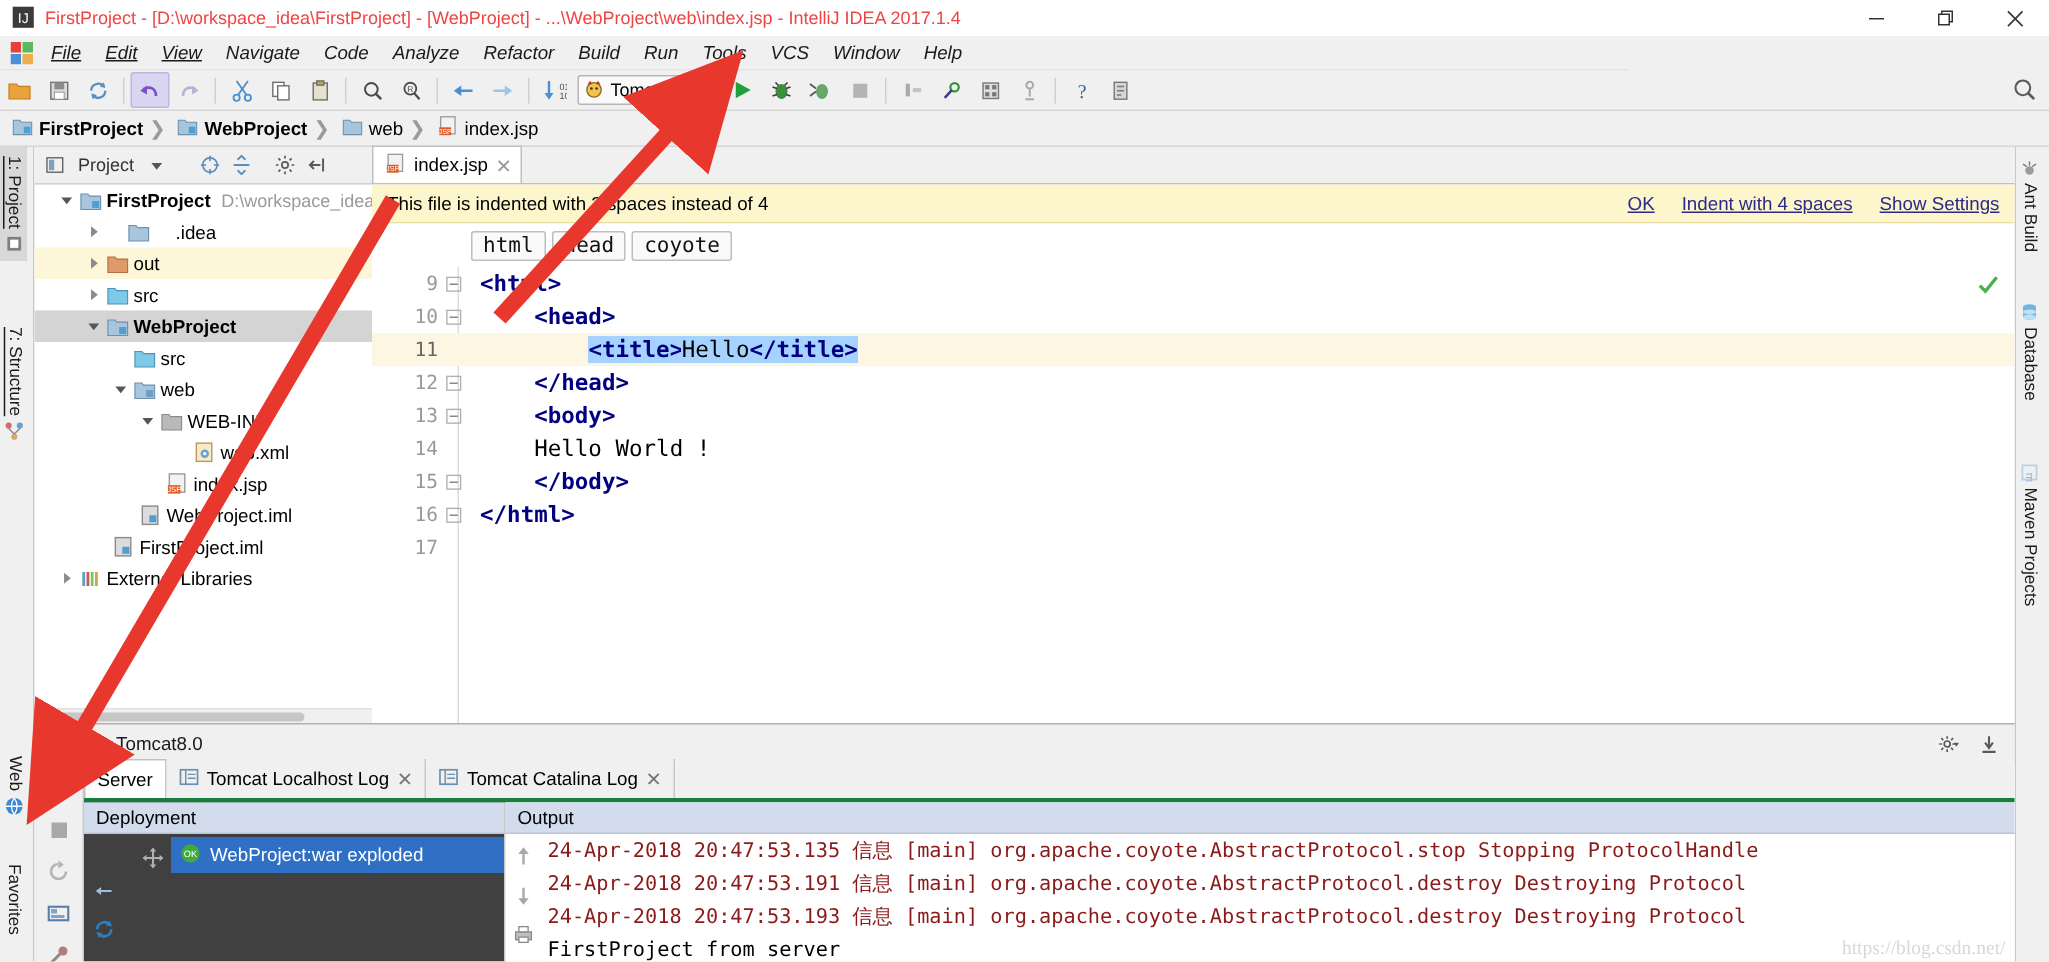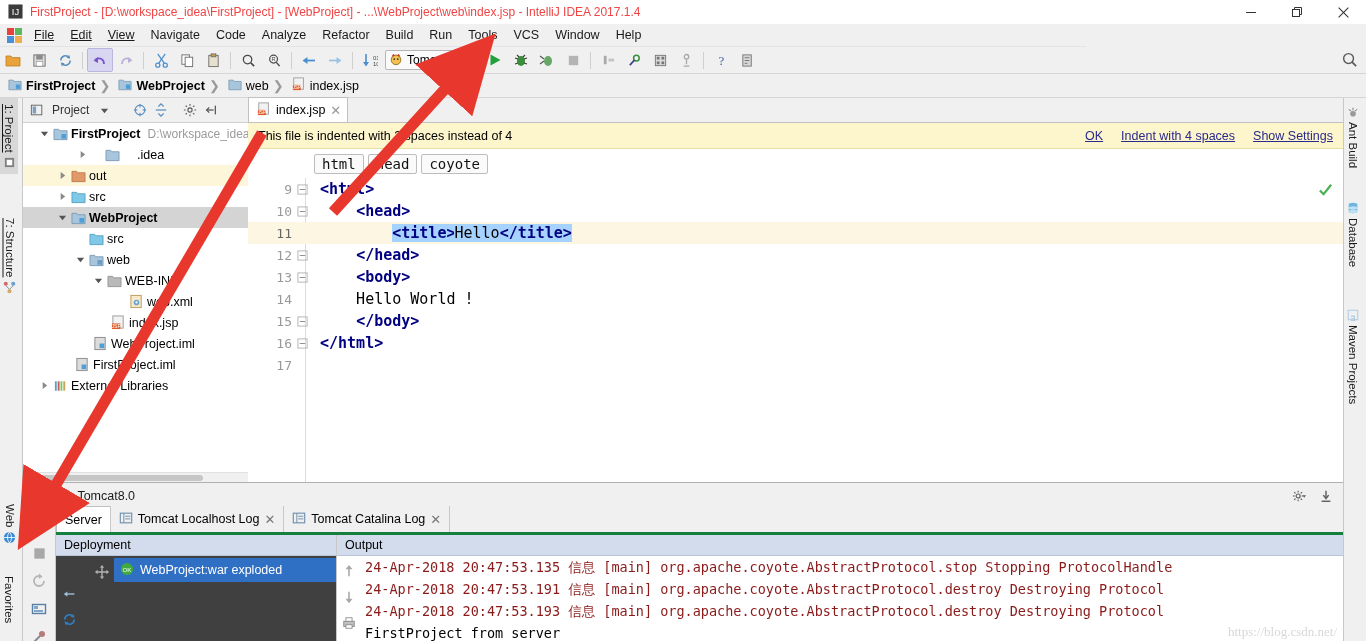--- a/index.html
+++ b/index.html
@@ -27,20 +27,21 @@
   .title-text { font-size: 12px; color: #ef4444; white-space: nowrap; }
   .wincontrols { position: absolute; right: 0; top: 0; height: 24px; display: flex; }
   .wc { width: 46px; height: 24px; display: flex; align-items: center; justify-content: center; }
   .wc svg { display:block; }
 
   
   .menubar {
     position: absolute; top: 24px; left: 0; width: 1086px; height: 23px;
     background: #f0f0f0; display: flex; align-items: center;
     border-bottom: 1px solid #e3e3e3;
+    font-style: italic;
   }
   .menu-ico { width: 22px; display:flex; align-items:center; justify-content:center; margin-left:4px;}
   .menu-item { padding: 3px 8px; font-size: 12.5px; color: #1a1a1a; white-space: nowrap; }
   .menu-item u { text-decoration: underline; }
 
   
   .toolbar {
     position: absolute; top: 47px; left: 0; width: 1366px; height: 27px;
     background: #f0f0f0; display: flex; align-items: center;
     border-bottom: 1px solid #d6d6d6;
@@ -615,21 +616,21 @@
         <span class="ticon">
             <svg width="15" height="14" viewBox="0 0 16 14">
               <path d="M1 2h5l1.2 1.5H15V13H1z" fill="#a7c5dd" stroke="#6d90ab" stroke-width="0.8"></path>
               <rect x="9" y="7" width="5" height="5" fill="#4e9fd6"></rect>
             </svg>
           </span>
         <span class="tlabel b">FirstProject</span>
         <span class="tpath">D:\workspace_idea</span>
       </div>
 
-      <div class="trow" style="padding-left:52px;gap:14px;">
+      <div class="trow" style="padding-left:32px;gap:14px;">
         <span class="tarrow">
             <svg width="9" height="9" viewBox="0 0 10 10">
               <polygon points="3,1 3,9 8,5" fill="#8a8a8a"></polygon>
             </svg>
           </span>
         <span class="ticon">
             <svg width="15" height="14" viewBox="0 0 16 14">
               <path d="M1 2h5l1.2 1.5H15V13H1z" fill="#a7c5dd" stroke="#6d90ab" stroke-width="0.8"></path>
             </svg>
           </span>

